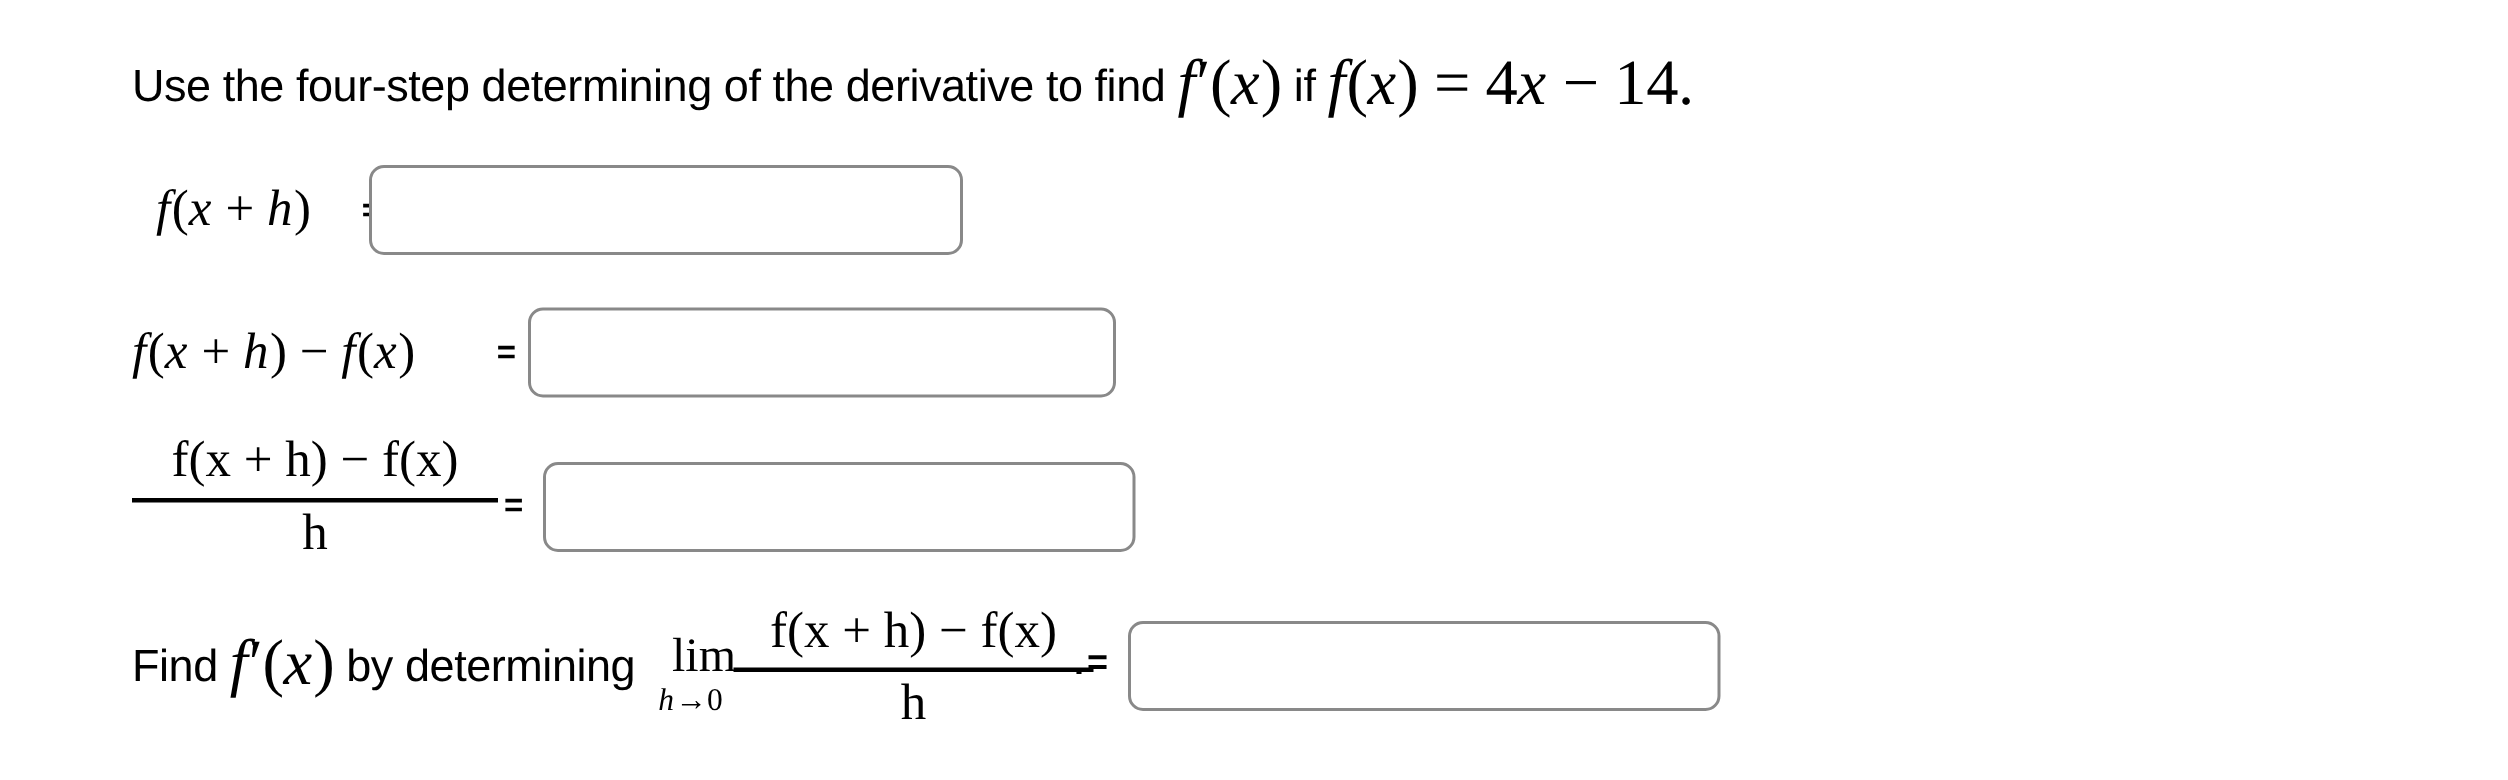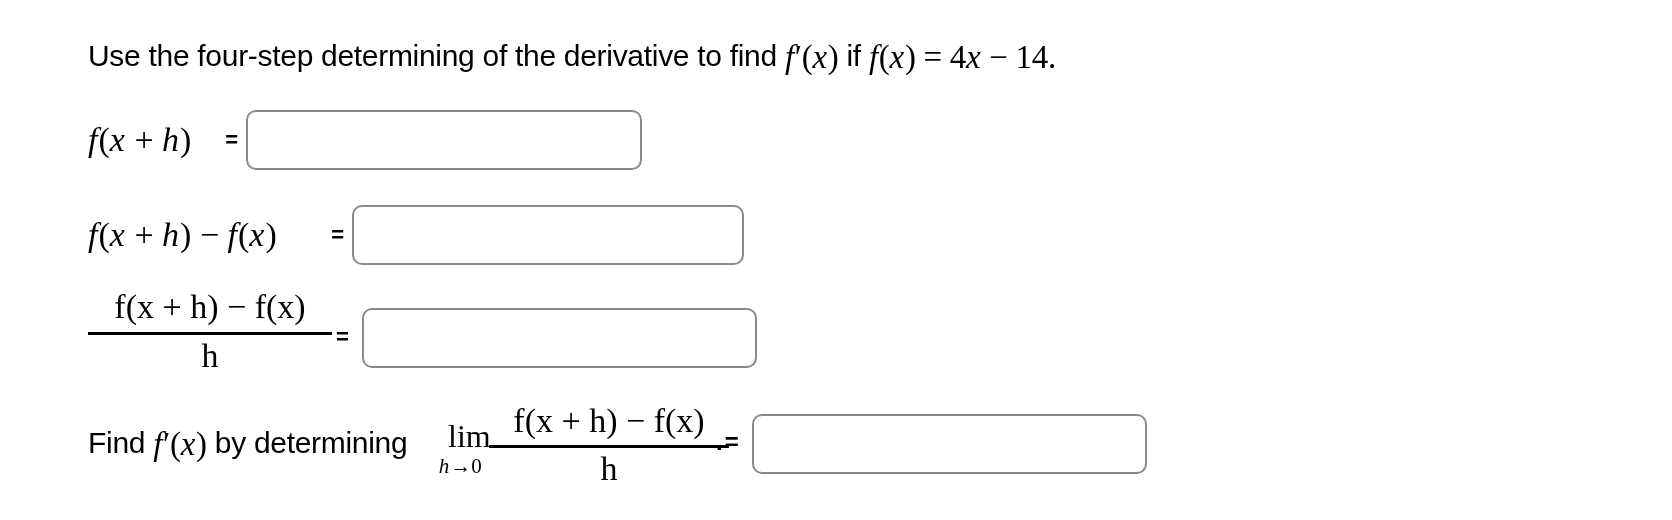--- a/index.html
+++ b/index.html
@@ -27,21 +27,21 @@
   }
 
   
   .math {
     font-family: "Liberation Serif", "DejaVu Serif", serif;
     font-style: normal;
     font-size: 34px;
     white-space: nowrap;
   }
   .math i { font-style: italic; padding-right: 1px; }
-  .math-inline { font-size: 33px; vertical-align: -2px; }
+  .math-inline { font-size: 43px; vertical-align: -2px; }
 
   
   .small-eq {
     font-size: 22px;
     font-weight: 700;
     font-family: "Liberation Sans", sans-serif;
   }
 
   
   .answer-box {
@@ -88,21 +88,21 @@
 </style>
 </head>
 <body>
 
 <div id="screen" style="background: rgb(255, 255, 255); color: rgb(0, 0, 0);">
 
   <div class="abs qtext" style="left:88px; top:34px;">
     <span>Use the four-step determining of the derivative to find </span><span class="math math-inline"><i>f</i>′(<i>x</i>)</span><span> if </span><span class="math math-inline"><i>f</i>(<i>x</i>) = 4<i>x</i> − 14.</span>
   </div>
 
-  <div class="abs label-row" style="left:88px; top:108px; width:150px;">
+  <div class="abs label-row" style="left:104px; top:108px; width:150px;">
     <span class="math"><i>f</i>(<i>x</i> + <i>h</i>)</span>
     <span class="small-eq">=</span>
   </div>
   <input type="text" class="answer-box" style="left: 246px; top: 110px; width: 396px; height: 60px; border-color: rgb(137, 137, 137);" value="">
 
   <div class="abs label-row" style="left:88px; top:203px; width:256px;">
     <span class="math"><i>f</i>(<i>x</i> + <i>h</i>) − <i>f</i>(<i>x</i>)</span>
     <span class="small-eq">=</span>
   </div>
   <input type="text" class="answer-box" style="left: 352px; top: 205px; width: 392px; height: 60px; border-color: rgb(137, 137, 137);" value="">

